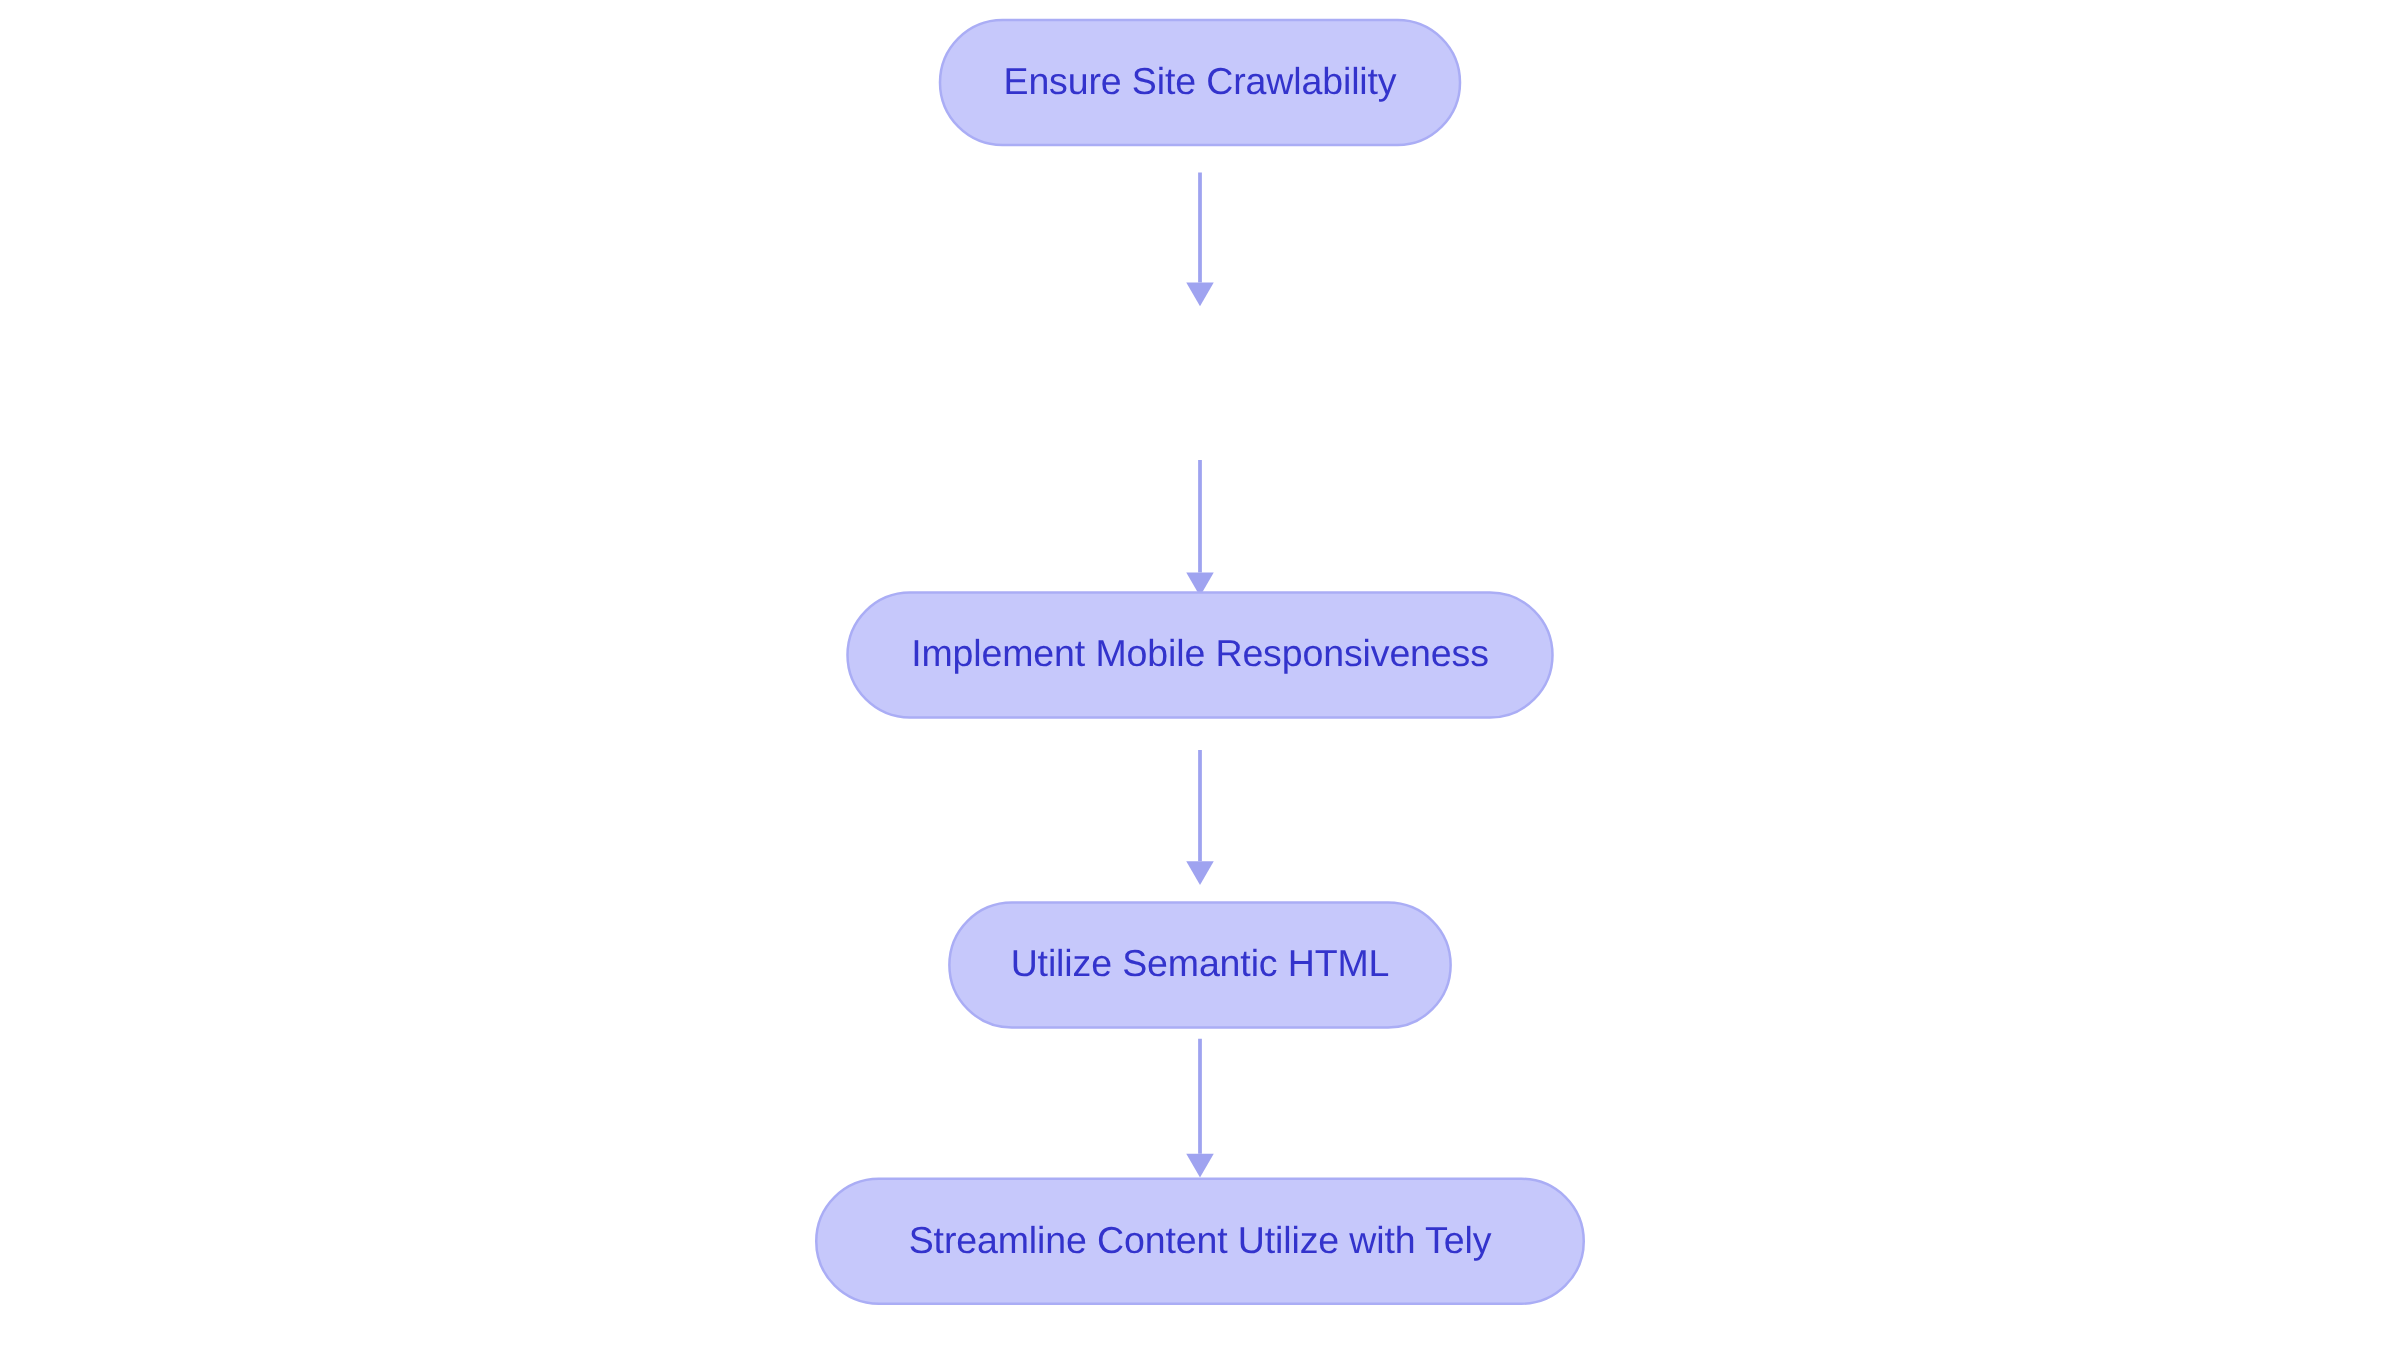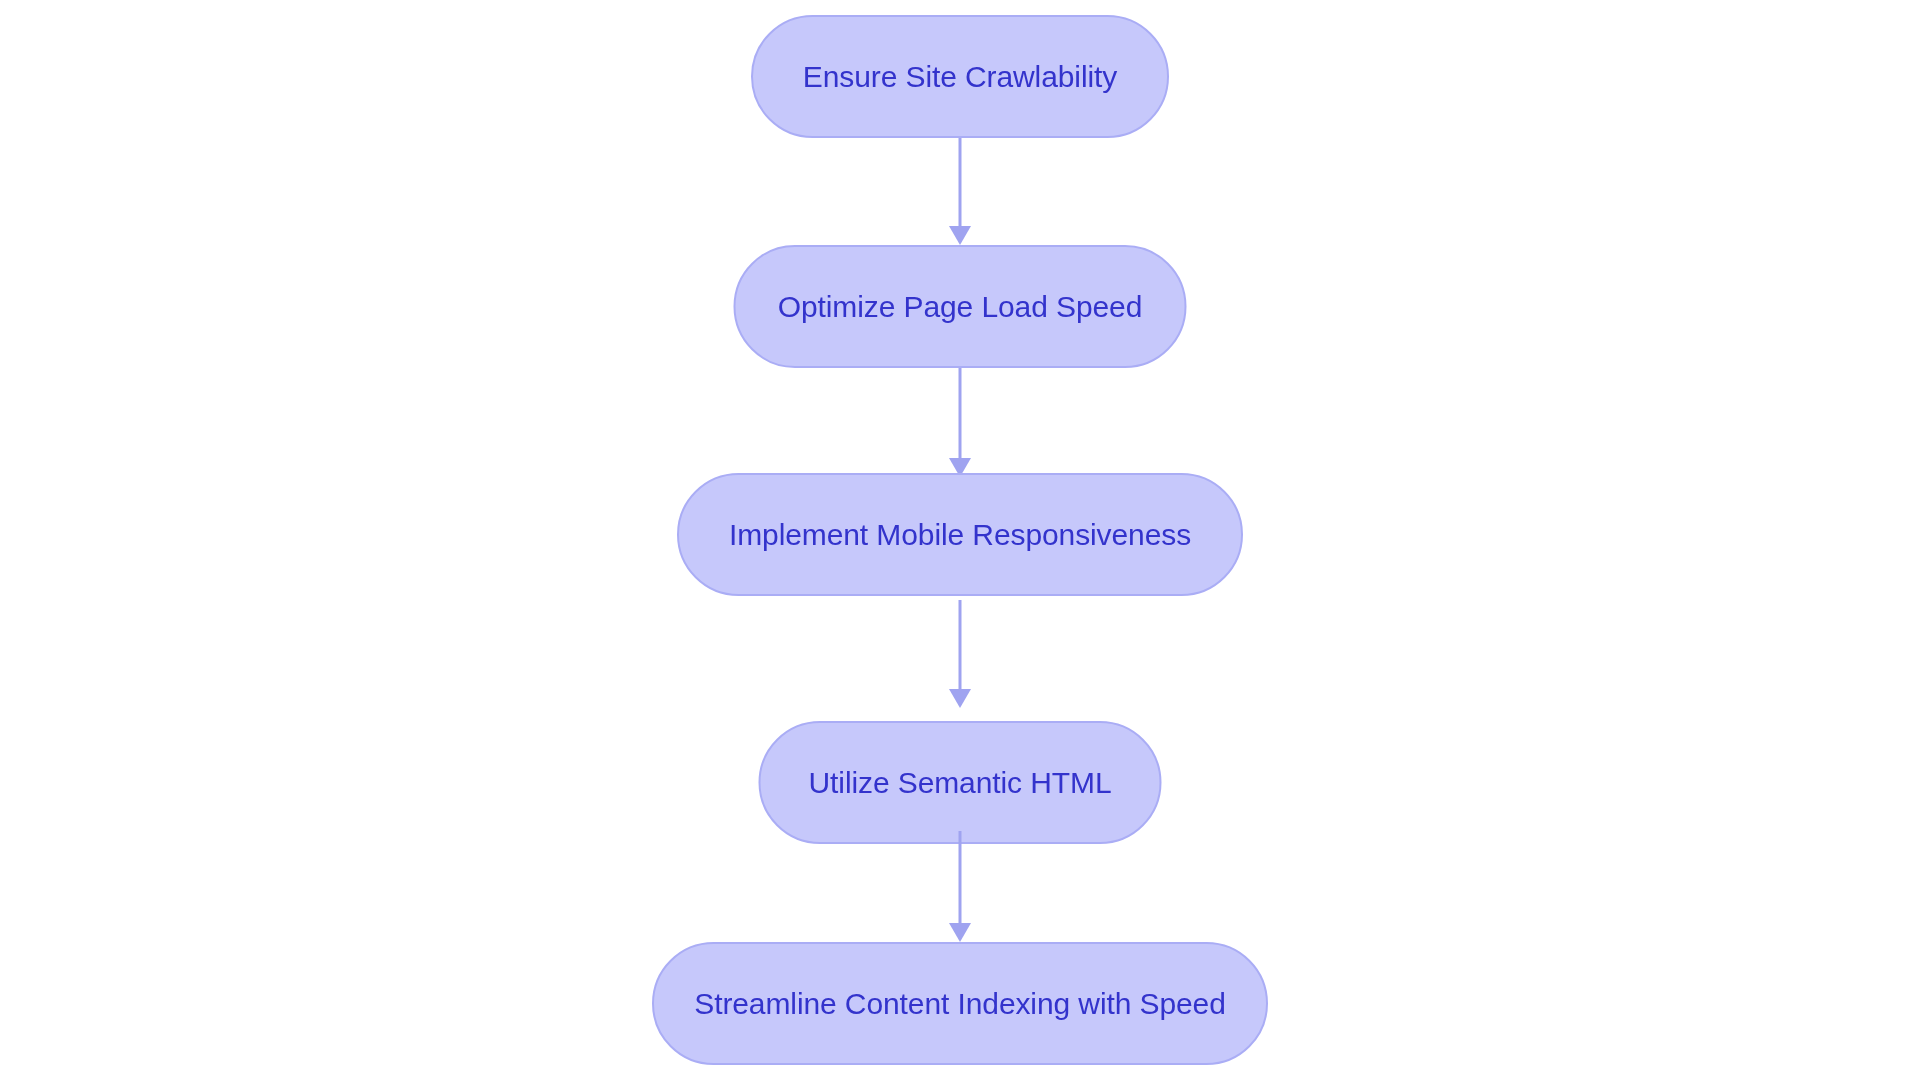--- a/index.html
+++ b/index.html
@@ -27,21 +27,21 @@
   }
   .node {
     position: absolute;
     box-sizing: border-box;
     display: flex;
     align-items: center;
     justify-content: center;
     background: #c6c8fb;
     border: 2px solid #aaadf5;
     border-radius: 62px;
-    height: 123px;
+    height: 102px;
     left: 50%;
     transform: translateX(-50%);
     user-select: none;
   }
   .node-label {
     font-family: "Liberation Sans", sans-serif;
     font-size: 30px;
     font-weight: 400;
     color: #3333cc;
     letter-spacing: -0.1px;
@@ -96,23 +96,20 @@
 
     <div class="node node-1">
       <span class="node-label">Ensure Site Crawlability</span>
     </div>
 
     <div class="connector conn-1">
       <div class="line"></div>
       <div class="head"></div>
     </div>
 
-    <div class="node node-2">
-      <span class="node-label">Optimize Page Load Speed</span>
-    </div>
 
     <div class="connector conn-2">
       <div class="line"></div>
       <div class="head"></div>
     </div>
 
     <div class="node node-3">
       <span class="node-label">Implement Mobile Responsiveness</span>
     </div>
 
@@ -124,17 +121,17 @@
     <div class="node node-4">
       <span class="node-label">Utilize Semantic HTML</span>
     </div>
 
     <div class="connector conn-4">
       <div class="line"></div>
       <div class="head"></div>
     </div>
 
     <div class="node node-5">
-      <span class="node-label">Streamline Content Indexing with Speed</span>
+      <span class="node-label">Streamline Content Utilize with Tely</span>
     </div>
 
   </div>
 </div>
 
 </body></html>

